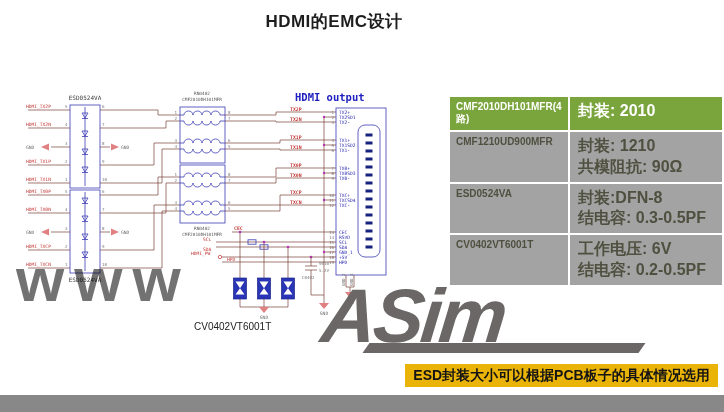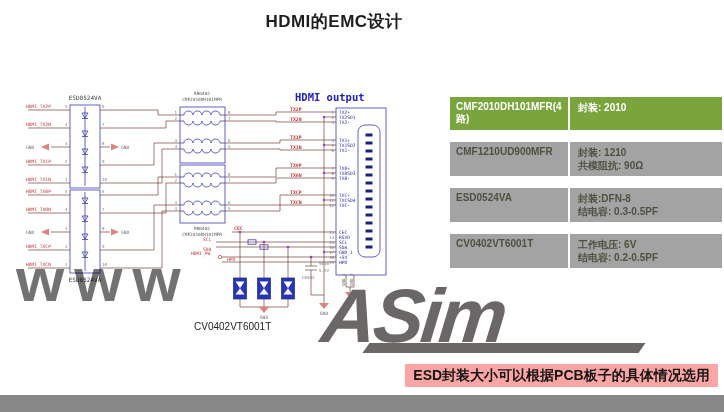--- a/index.html
+++ b/index.html
@@ -27,27 +27,27 @@
   
   #wm-www{position:absolute;left:16px;top:244px;font-size:62px;font-weight:bold;
     color:#000000;opacity:.55;letter-spacing:10px;z-index:5;}
   #logo{position:absolute;left:322px;top:278px;z-index:6;color:#6b6767;
     font-style:italic;font-weight:900;font-size:76px;line-height:1;letter-spacing:-3px;
     transform:skewX(-6deg);}
   #logo-bar{position:absolute;left:366px;top:343px;width:276px;height:10px;background:#6b6767;
     transform:skewX(-35deg);z-index:6;}
   
   #spec-table{position:absolute;left:450px;top:97px;width:272px;z-index:4;}
-  .trow{display:flex;margin-bottom:12px;}
+  .trow{display:flex;margin-bottom:2px;}
   .trow .c1{width:110px;padding:4px 2px 4px 6px;font-size:10px;font-weight:bold;}
-  .trow .c2{flex:1;margin-left:2px;padding:4px 4px 4px 8px;font-size:10px;font-weight:bold;line-height:1.3;}
+  .trow .c2{flex:1;margin-left:2px;padding:4px 4px 4px 8px;font-size:16px;font-weight:bold;line-height:1.3;}
   .trow.head .c1,.trow.head .c2{background:#7aa43c;color:#ffffff;}
   .trow.lite .c1,.trow.lite .c2{background:#a3a3a3;color:#4f5040;}
   
-  #footer-note{position:absolute;left:405px;top:364px;width:313px;height:23px;background:#fca5a5;
+  #footer-note{position:absolute;left:405px;top:364px;width:313px;height:23px;background:#eab308;
     display:flex;align-items:center;justify-content:center;font-size:14px;font-weight:bold;color:#141414;z-index:7;}
 </style>
 </head>
 <body>
 
 <div id="stage">
 
   <div id="slide-title">HDMI的EMC设计</div>
 
   <svg id="schem" width="445" height="250" viewBox="0 0 445 250">

